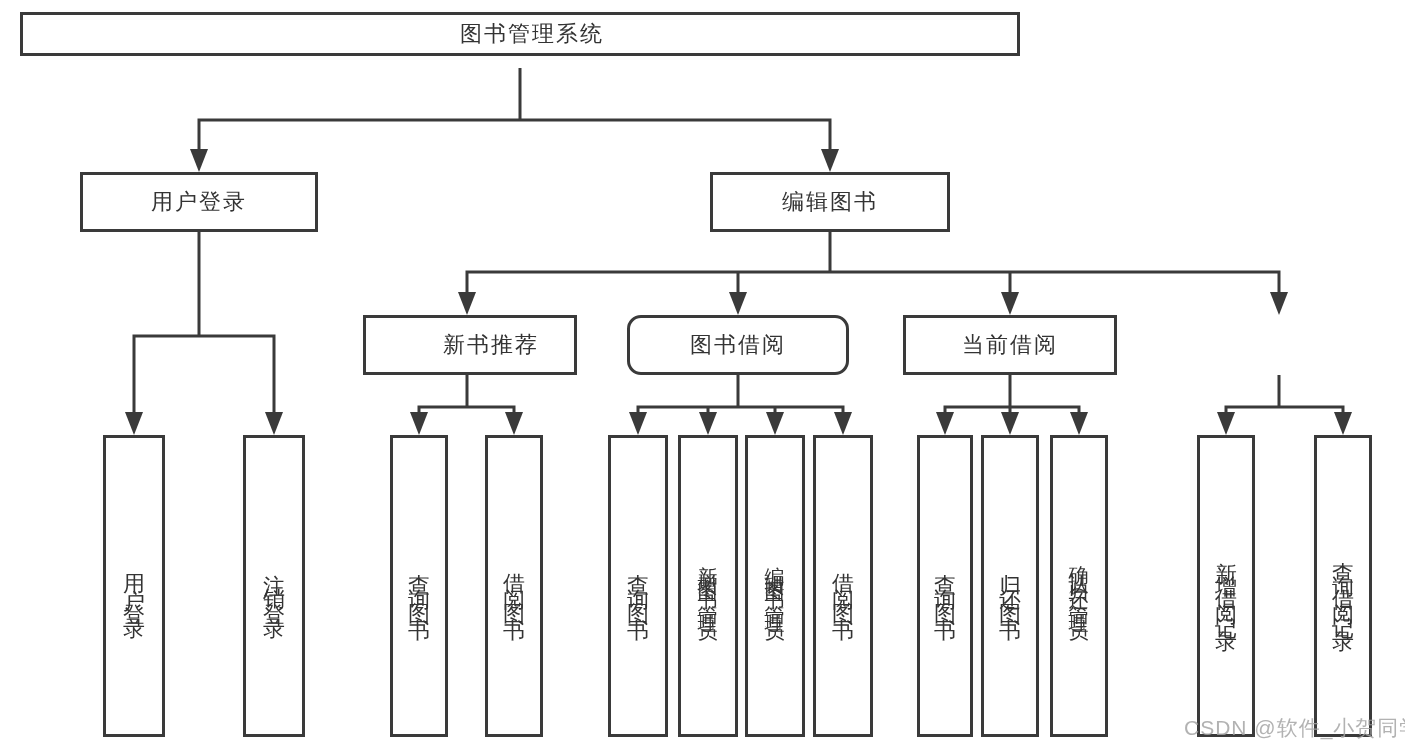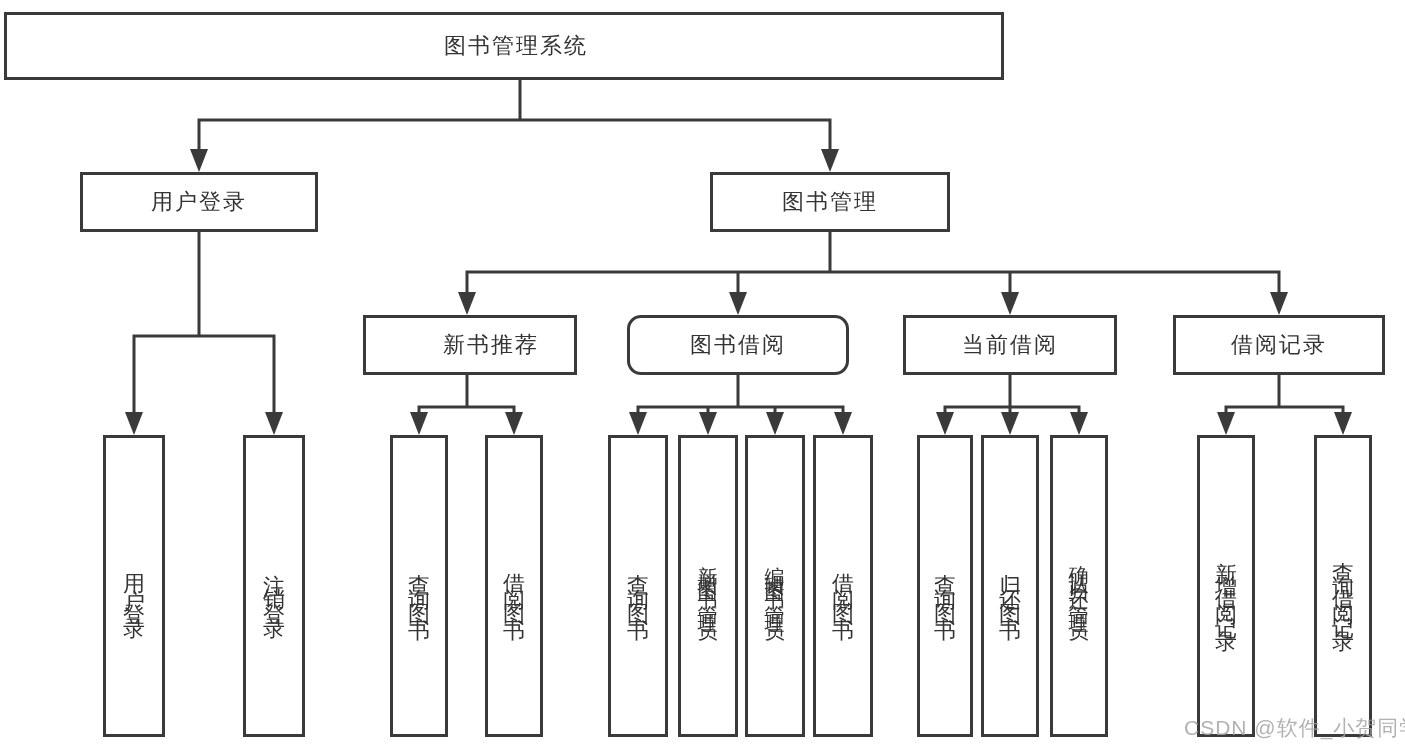--- a/index.html
+++ b/index.html
@@ -85,42 +85,39 @@
       <polygon points="699,412 717,412 708,435" fill="#3a3a3a"></polygon>
       <polygon points="766,412 784,412 775,435" fill="#3a3a3a"></polygon>
       <polygon points="834,412 852,412 843,435" fill="#3a3a3a"></polygon>
       <polygon points="936,412 954,412 945,435" fill="#3a3a3a"></polygon>
       <polygon points="1001,412 1019,412 1010,435" fill="#3a3a3a"></polygon>
       <polygon points="1070,412 1088,412 1079,435" fill="#3a3a3a"></polygon>
       <polygon points="1217,412 1235,412 1226,435" fill="#3a3a3a"></polygon>
       <polygon points="1334,412 1352,412 1343,435" fill="#3a3a3a"></polygon>
     </svg>
 
-  <div class="node h" style="left:4px; top:12px; width:1000px; height:68px;padding-left:24px;">
+  <div class="node h" style="left:20px; top:12px; width:1000px; height:44px;padding-left:24px;">
     <span>图书管理系统</span>
   </div>
 
   <div class="node h" style="left:80px; top:172px; width:238px; height:60px;">
     <span>用户登录</span>
   </div>
   <div class="node h" style="left:710px; top:172px; width:240px; height:60px;">
-    <span>图书管理</span>
+    <span>编辑图书</span>
   </div>
 
   <div class="node h" style="left:363px; top:315px; width:214px; height:60px;padding-left:42px;">
     <span>新书推荐</span>
   </div>
   <div class="node h" style="left:627px; top:315px; width:222px; height:60px;border-radius:14px;">
     <span>图书借阅</span>
   </div>
   <div class="node h" style="left:903px; top:315px; width:214px; height:60px;justify-content:center;">
     <span>当前借阅</span>
-  </div>
-  <div class="node h" style="left:1173px; top:315px; width:212px; height:60px;">
-    <span>借阅记录</span>
   </div>
 
   <div class="node leaf" style="left:103px; top:435px; width:62px; height:302px;">
     <span>用户登录</span>
   </div>
   <div class="node leaf" style="left:243px; top:435px; width:62px; height:302px;">
     <span>注销登录</span>
   </div>
 
   <div class="node leaf" style="left:390px; top:435px; width:58px; height:302px;">

